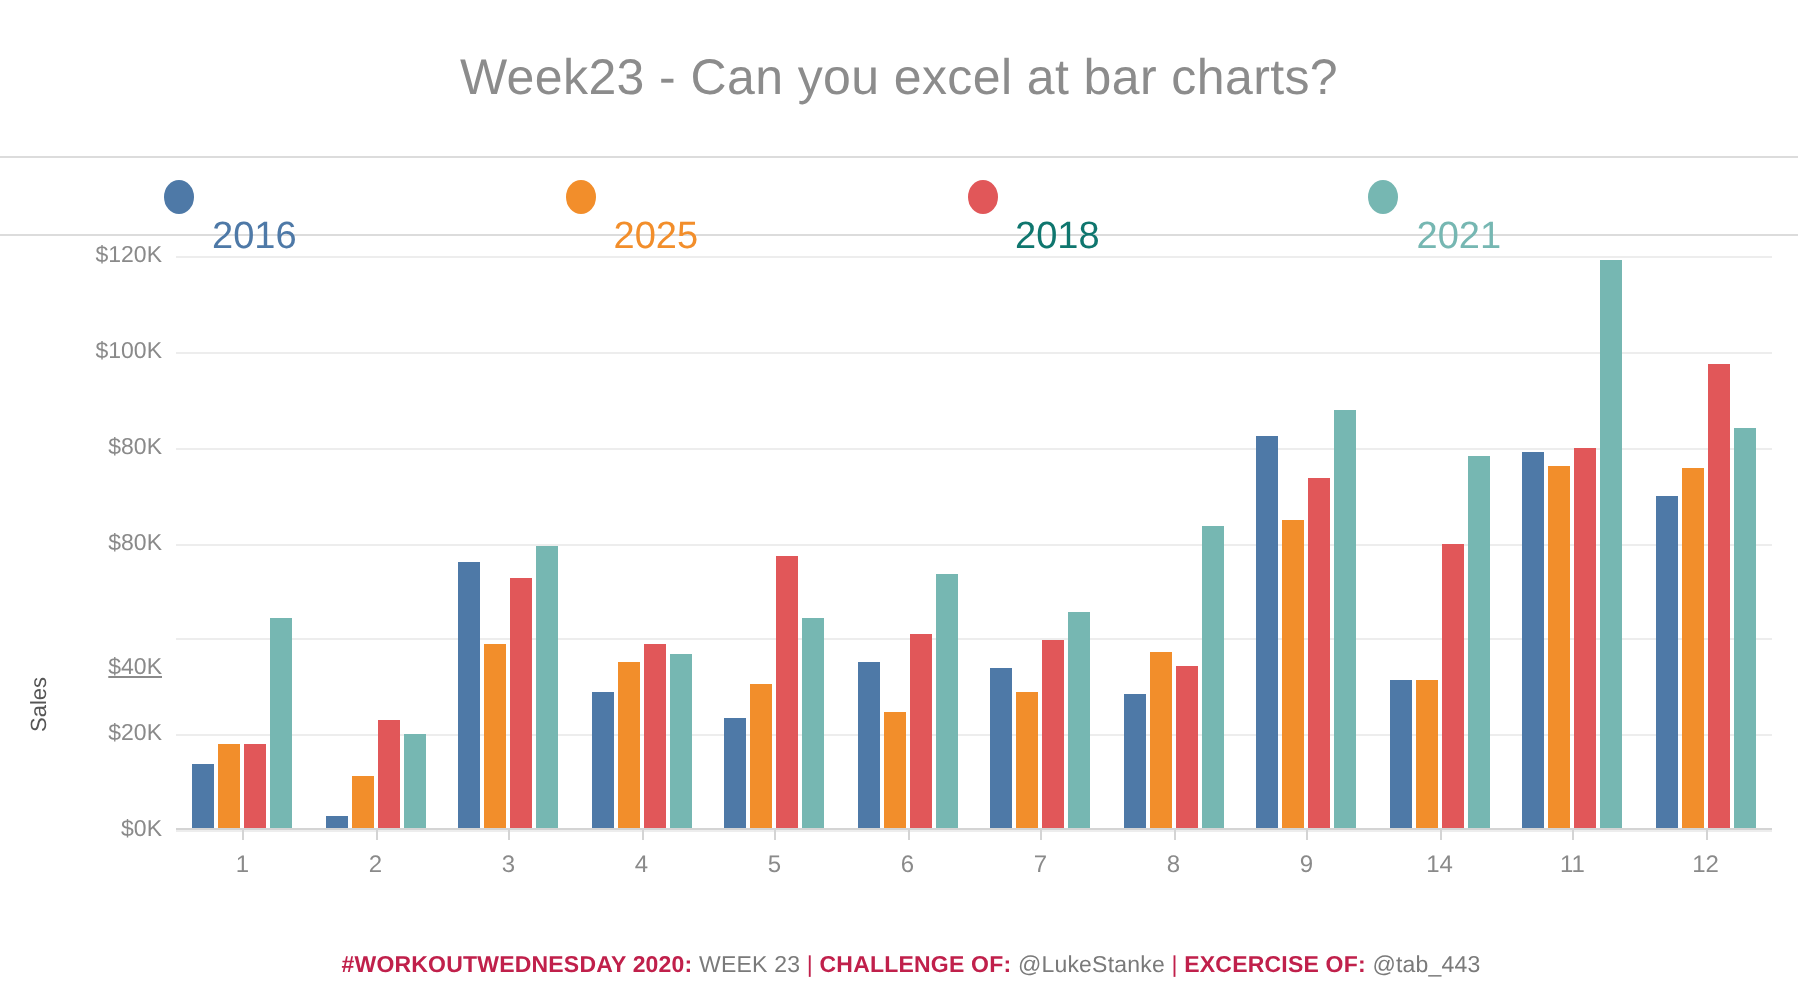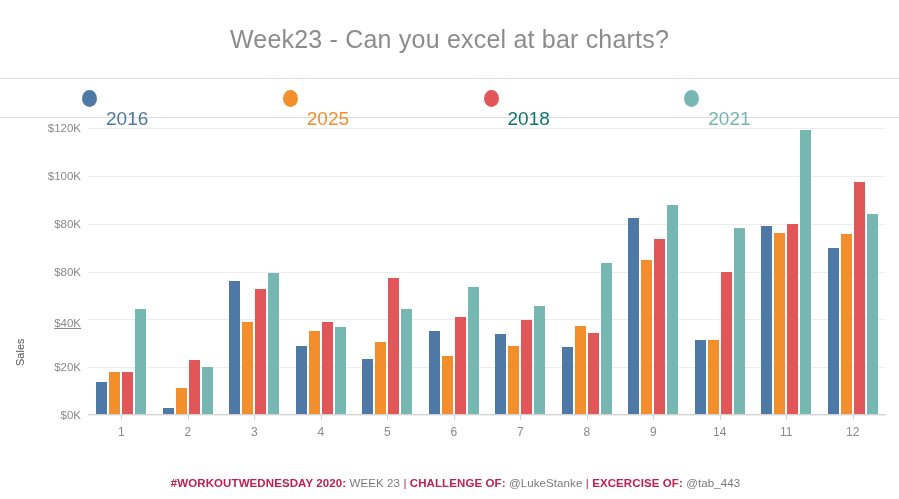--- a/index.html
+++ b/index.html
@@ -176,21 +176,21 @@
     <div class="y-axis-title">Sales</div>
     <div class="plot">
       <div id="gridlines">
           <div class="gridline" style="top: 287px;">
             <div class="ytick-label" style="top: 0px;">$0K</div>
           </div>
           <div class="gridline" style="top: 239.167px;">
             <div class="ytick-label" style="top: 0px;">$20K</div>
           </div>
           <div class="gridline" style="top: 191.333px;">
-            <div class="ytick-label" style="top: 4px; text-decoration: underline;">$40K</div>
+            <div class="ytick-label" style="top: 15px; text-decoration: underline;">$40K</div>
           </div>
           <div class="gridline" style="top: 143.5px;">
             <div class="ytick-label" style="top: 0px;">$80K</div>
           </div>
           <div class="gridline" style="top: 95.6667px;">
             <div class="ytick-label" style="top: 0px;">$80K</div>
           </div>
           <div class="gridline" style="top: 47.8333px;">
             <div class="ytick-label" style="top: 0px;">$100K</div>
           </div>

